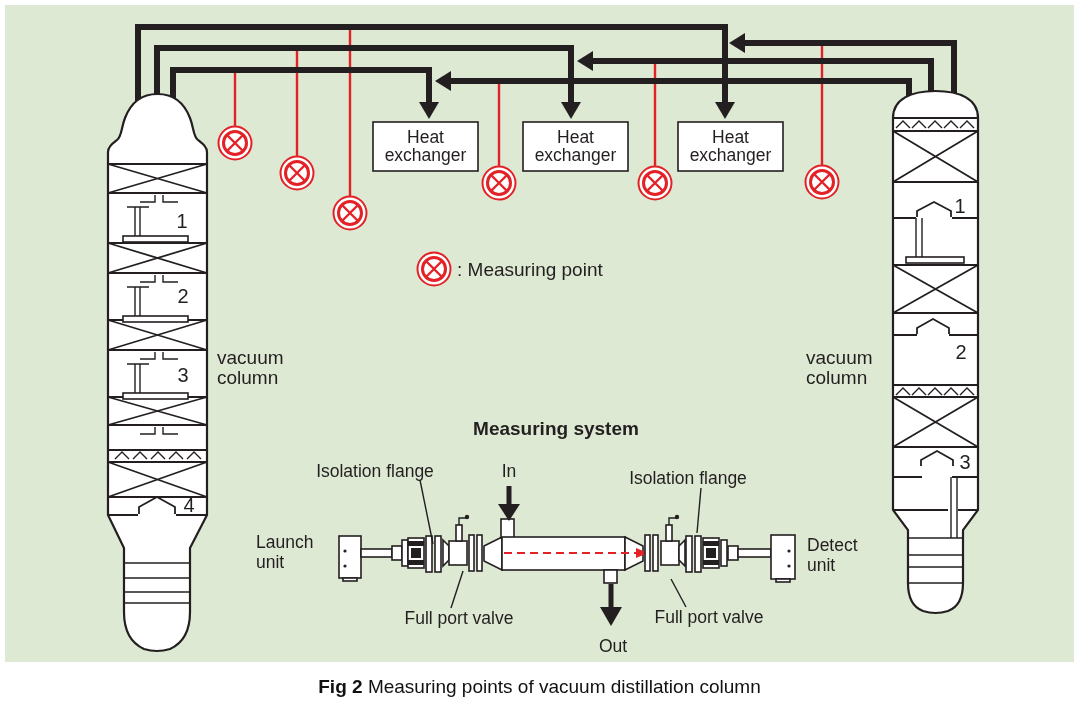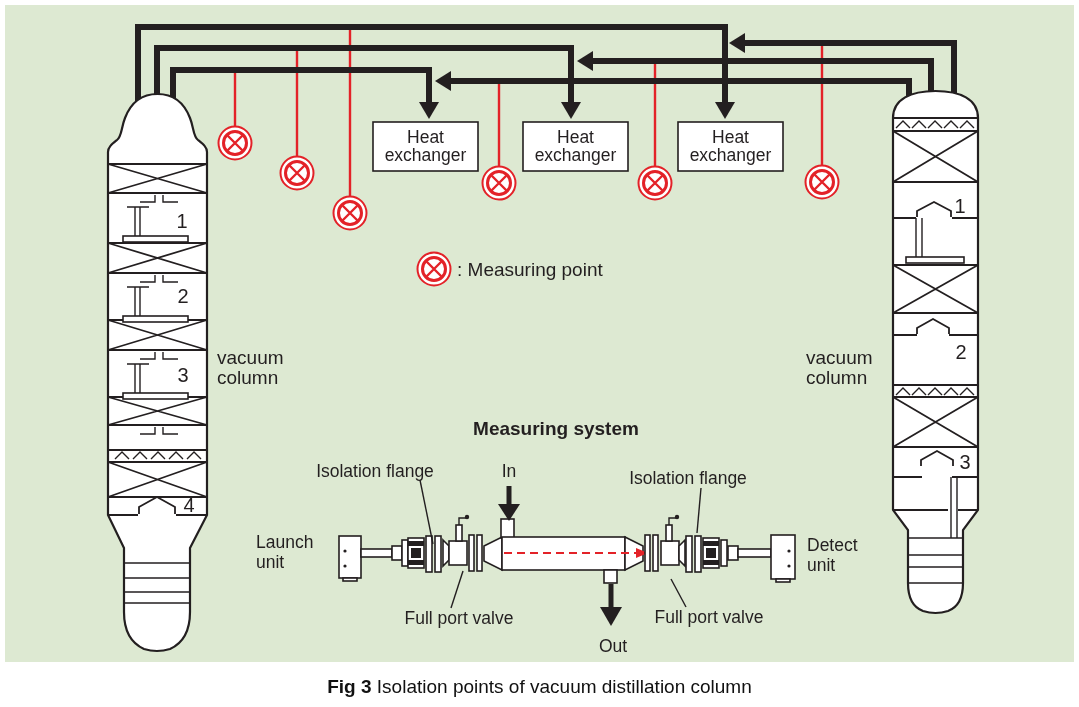--- a/index.html
+++ b/index.html
@@ -262,18 +262,18 @@
     <text class="lbl" x="509" y="477" text-anchor="middle">In</text>
     <text class="lbl" x="613" y="652" text-anchor="middle">Out</text>
     <text class="lbl" x="256" y="548">Launch</text>
     <text class="lbl" x="256" y="568">unit</text>
     <text class="lbl" x="807" y="551">Detect</text>
     <text class="lbl" x="807" y="571">unit</text>
   </g>
 </svg>
 
 <div class="caption">
-  <span class="bold" style="font-weight:bold">Fig 3</span>
-  <span>Isolation points of vacuum distillation column</span>
+  <span class="bold" style="font-weight:bold">Fig 2</span>
+  <span>Measuring points of vacuum distillation column</span>
 </div>
 
 
 
 
 </body></html>

